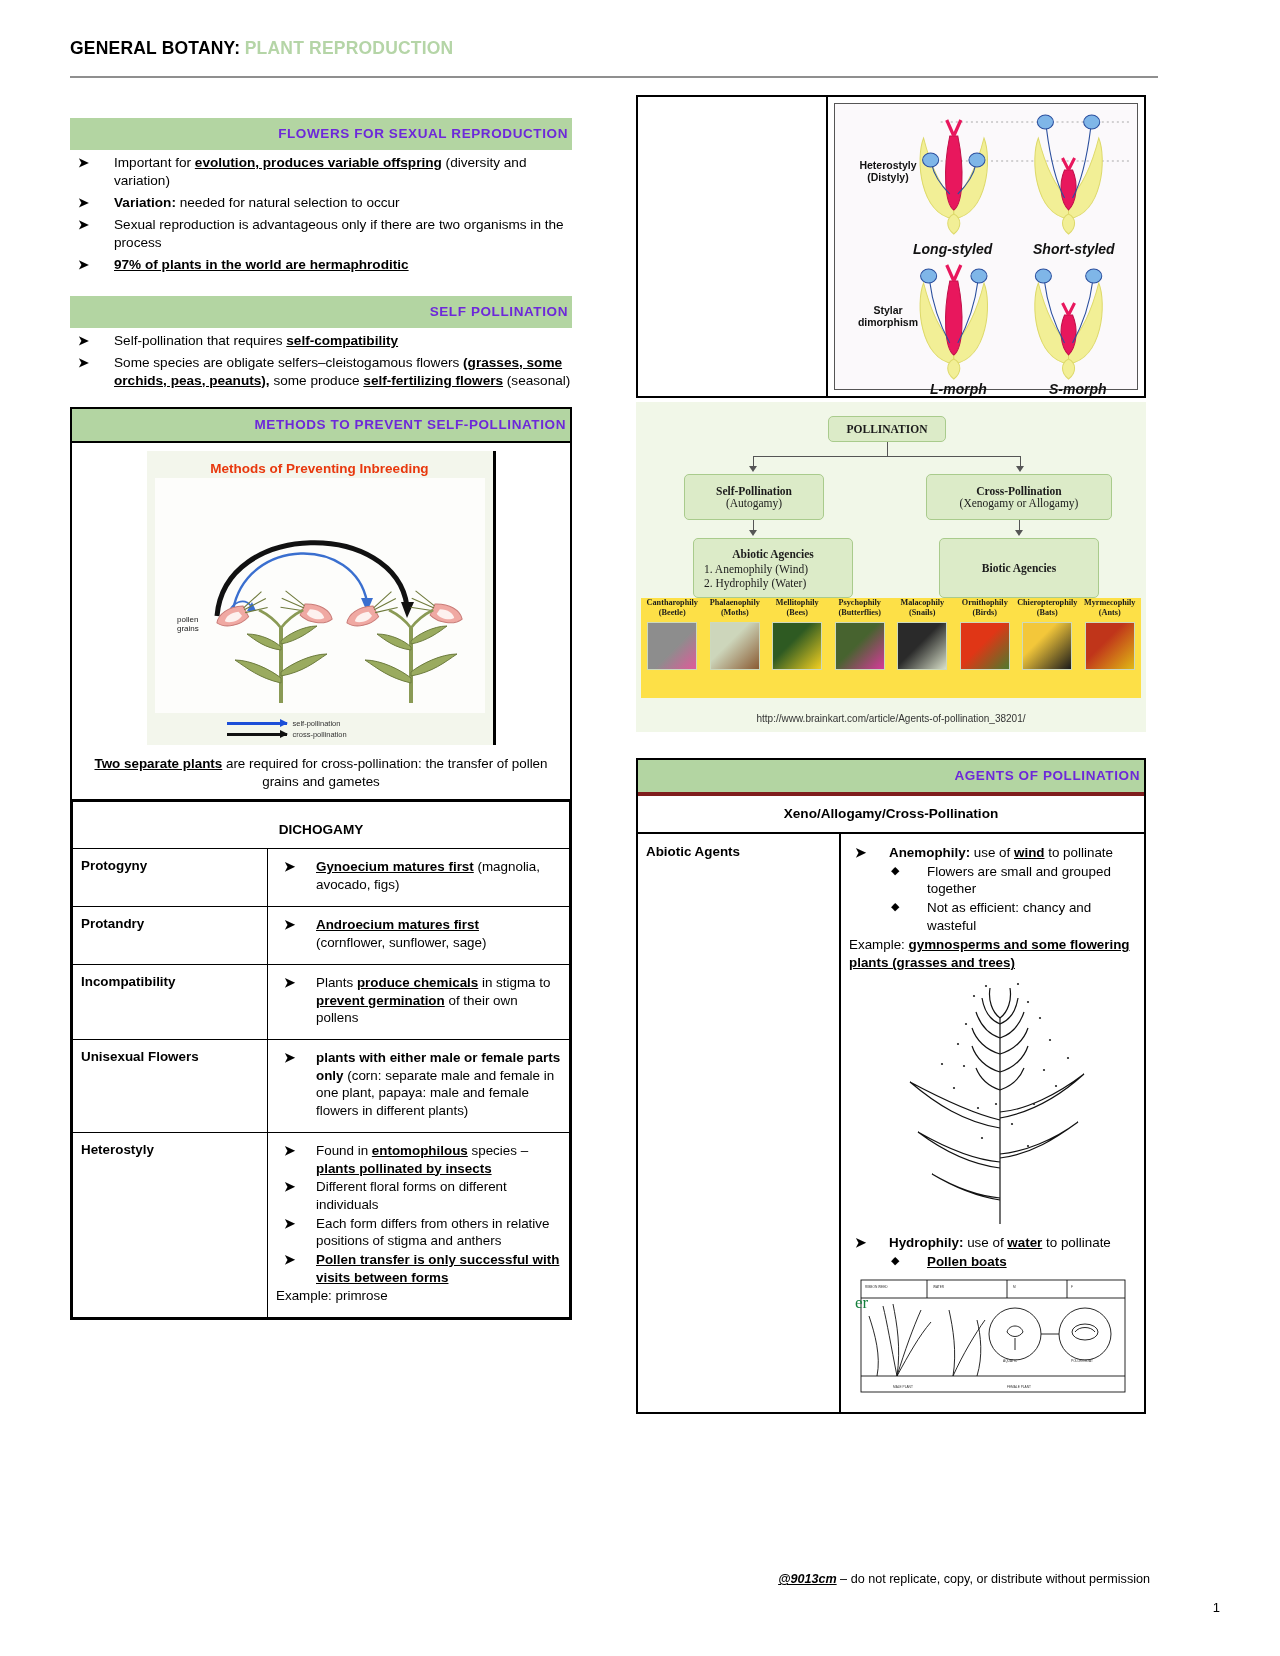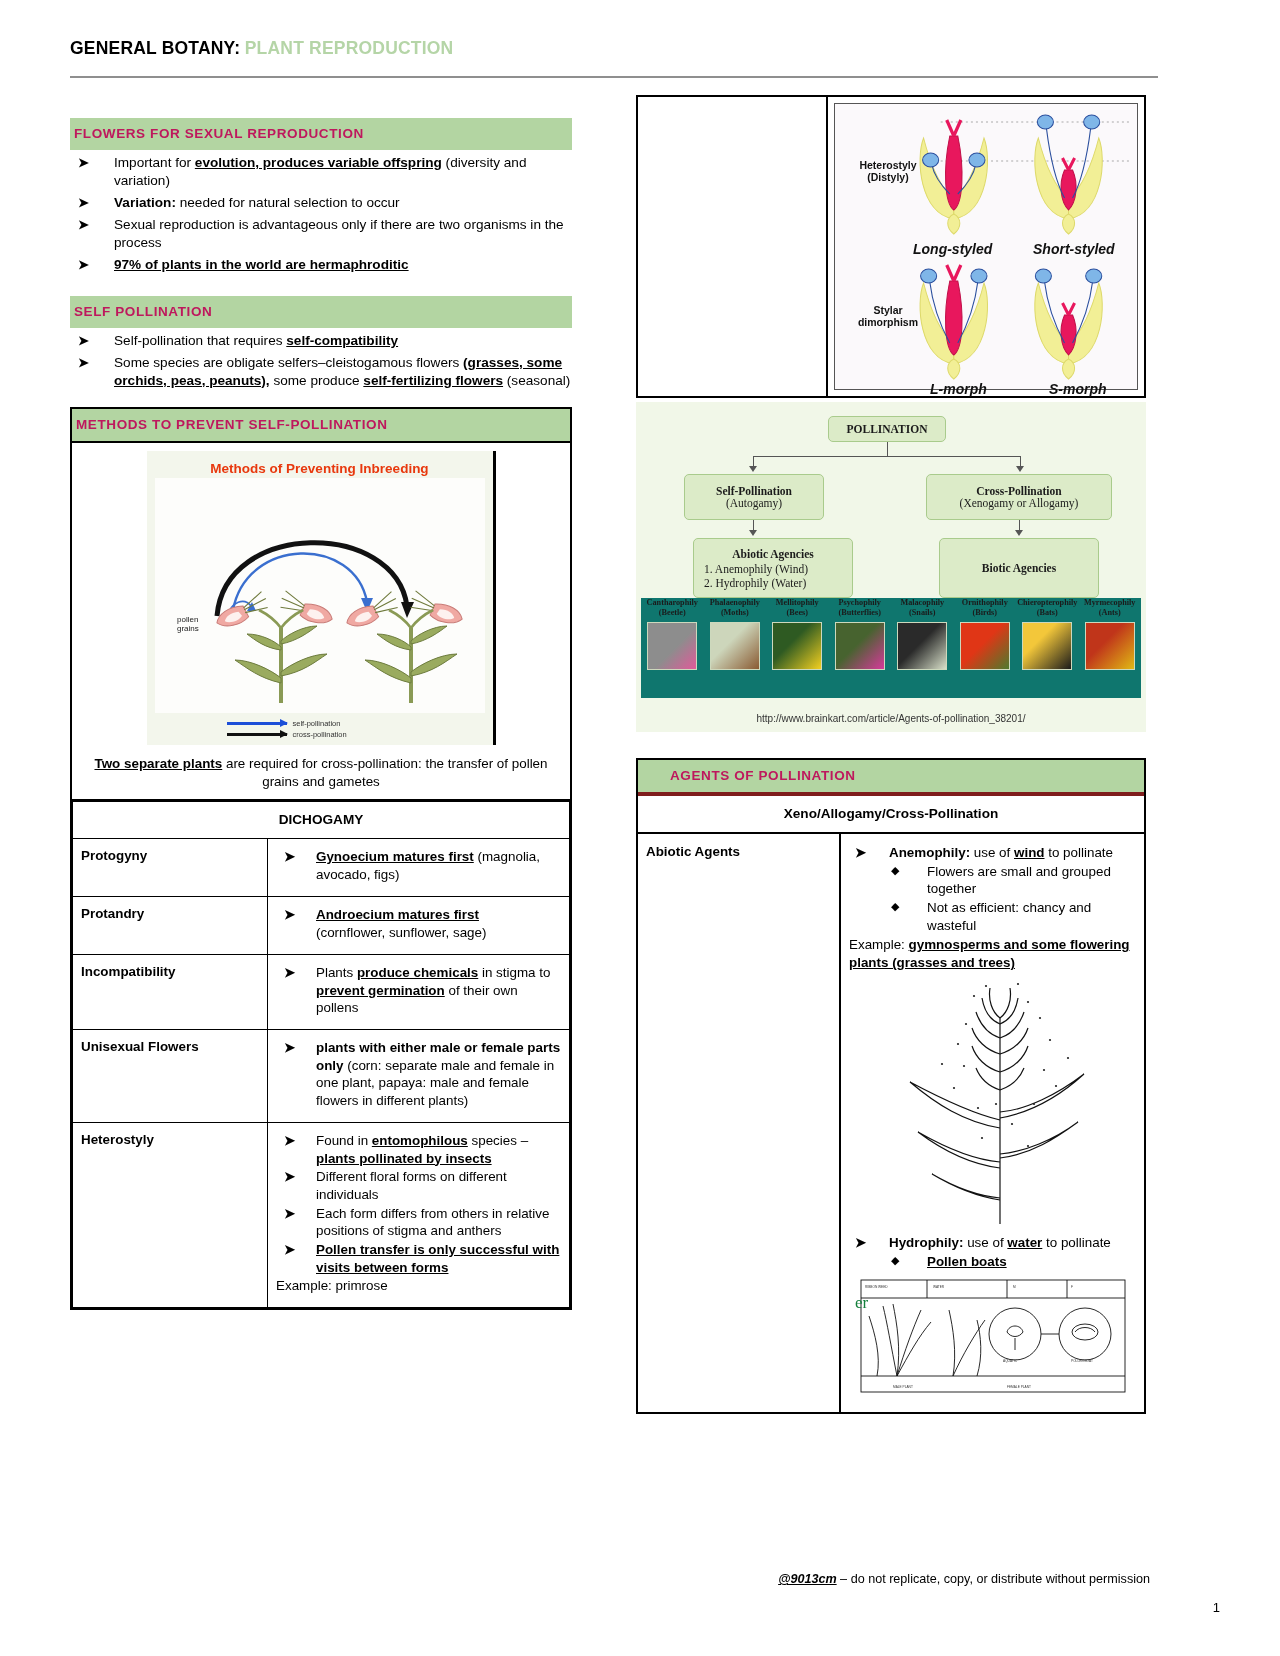--- a/index.html
+++ b/index.html
@@ -29,22 +29,22 @@
   }
   .hr-rule{
     position:absolute;left:70px;top:76px;width:1088px;height:2px;
     background:#8f8f8f;
   }
   
   .col-left{position:absolute;left:70px;top:118px;width:502px;}
   .col-right{position:absolute;left:636px;top:95px;width:510px;}
 
   .green-banner{
-    background:#b3d5a2;color:#be185d;font-weight:bold;font-size:13.5px;
-    text-align:left;letter-spacing:.6px;padding:8px 4px 9px;
+    background:#b3d5a2;color:#6d28d9;font-weight:bold;font-size:13.5px;
+    text-align:right;letter-spacing:.6px;padding:8px 4px 9px;
   }
   .bullets{margin:0;padding:0;list-style:none;}
   .bullets li{
     position:relative;padding-left:44px;font-size:13.6px;line-height:1.32;
     margin-top:4px;
   }
   .bullets li .arw{
     position:absolute;left:8px;top:0;font-weight:bold;font-size:13px;
   }
   .b{font-weight:bold;}
@@ -80,21 +80,21 @@
   .legend-label{width:120px;text-align:left;}
   .caption-cell{
     padding:4px 12px 9px;text-align:center;font-size:13.4px;line-height:1.3;
     border-bottom:2px solid #000;
   }
 
   
   table.tbl{border-collapse:collapse;width:100%;}
   table.tbl td{border:1px solid #000;vertical-align:top;padding:9px 8px 11px;}
   .tbl .hdr{
-    text-align:center;font-weight:bold;font-size:13.6px;padding:10px 6px 11px;
+    text-align:center;font-weight:bold;font-size:13.6px;padding:20px 6px 11px;
   }
   .term{font-weight:bold;font-size:13.4px;width:178px;}
   .def{font-size:13.4px;line-height:1.32;}
   .def .row{position:relative;padding-left:40px;margin-bottom:1px;}
   .def .row .arw{position:absolute;left:8px;top:0;font-weight:bold;}
   .def .plain{padding-left:0;}
 
   
   .hetero-frame{
     border:2px solid #000;display:flex;height:303px;box-sizing:border-box;
@@ -122,21 +122,21 @@
     position:absolute;background:#dcebc8;border:1px solid #a9cb8c;border-radius:5px;
     text-align:center;font-size:11.5px;color:#1b1b1b;box-sizing:border-box;
     display:flex;flex-direction:column;justify-content:center;
   }
   .fnode .t1{font-weight:bold;}
   .fline{position:absolute;background:#555;}
   .arrow-d{position:absolute;width:0;height:0;border-left:4px solid transparent;
     border-right:4px solid transparent;border-top:6px solid #555;}
   .strip{
     position:absolute;left:5px;bottom:34px;width:500px;height:100px;
-    background:#0f766e;display:flex;
+    background:#fde047;display:flex;
   }
   .strip .cell{flex:1;text-align:center;font-size:8.2px;font-weight:bold;
     font-family:"Liberation Serif",serif;color:#1b1b1b;line-height:1.25;}
   .thumb{width:48px;height:46px;margin:3px auto 0;border:1px solid #cdd9bd;}
   .url-cap{
     position:absolute;bottom:8px;left:0;width:100%;text-align:center;
     font-size:10px;color:#333;font-family:"Liberation Sans",sans-serif;
   }
 
   

